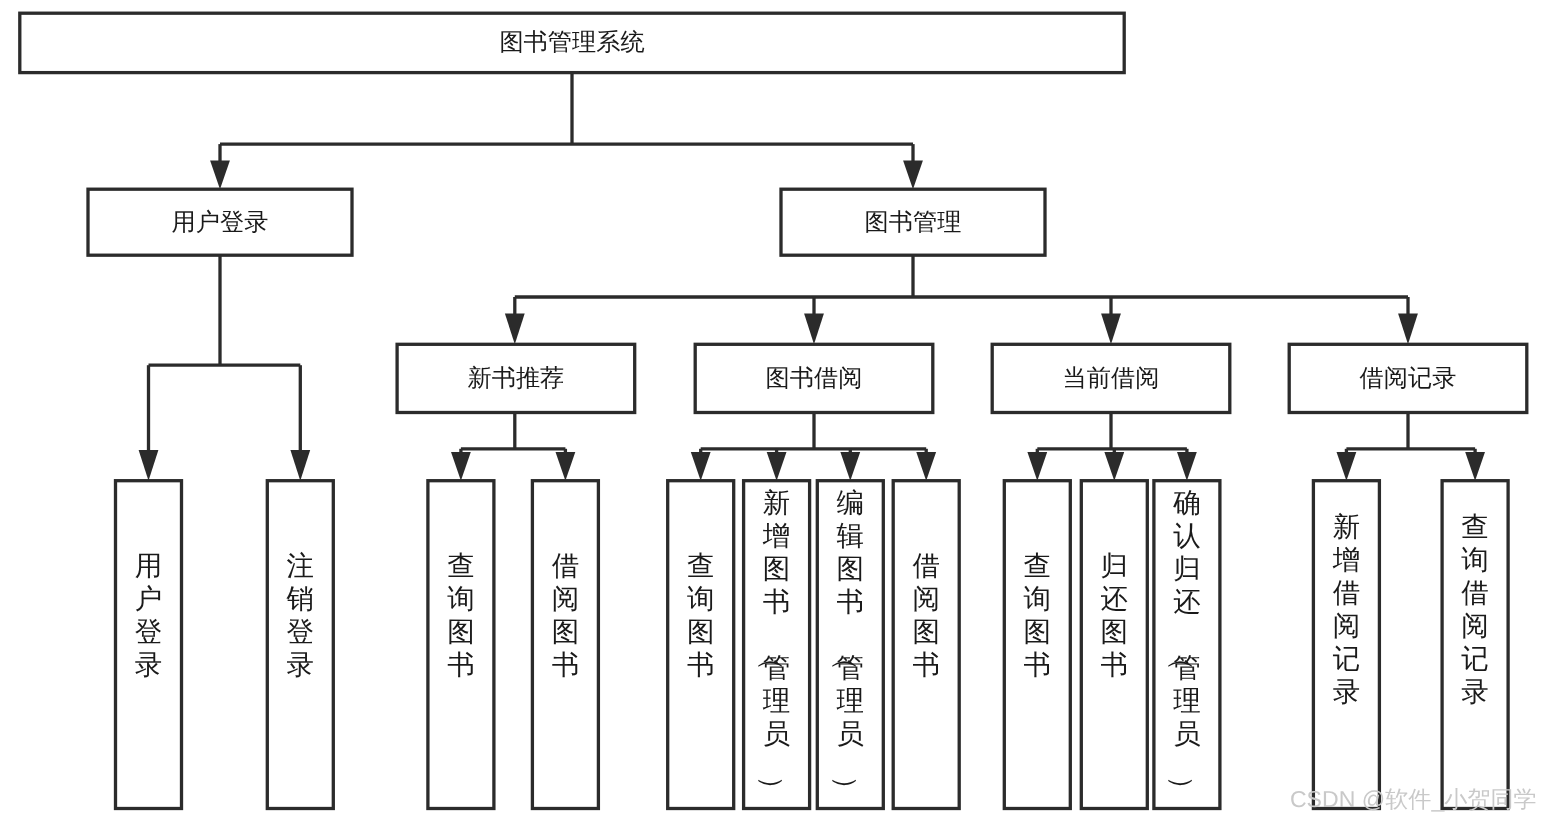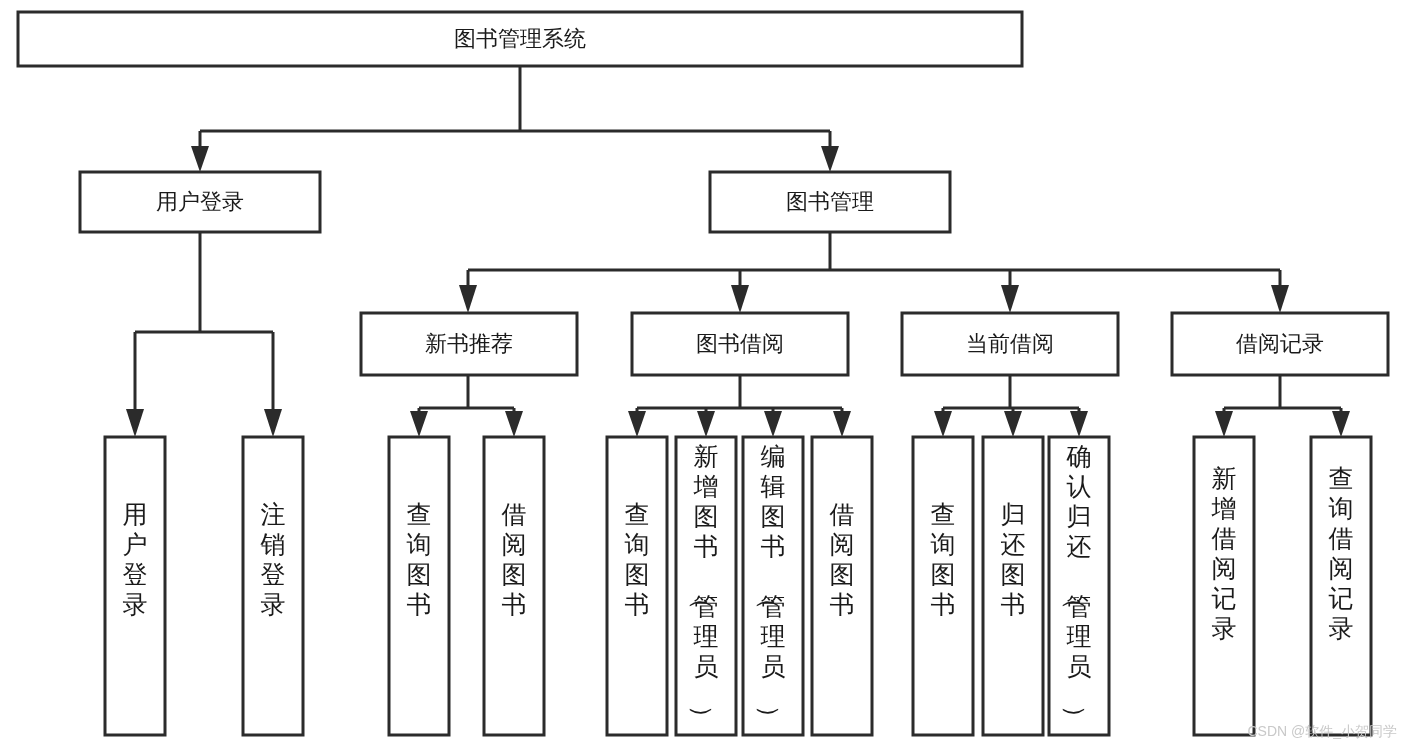--- a/index.html
+++ b/index.html
@@ -44,21 +44,21 @@
   }
   .edge-arrow {
     fill: #2b2b2b;
     stroke: none;
   }
   .watermark {
     position: absolute;
     right: 8px;
     bottom: 6px;
     color: #c9c9c9;
-    font-size: 14px;
+    font-size: 21px;
     font-family: "Liberation Sans", "DejaVu Sans", sans-serif;
     white-space: nowrap;
     user-select: none;
   }
 </style>
 </head>
 <body>
 
 <svg id="diagram" viewBox="0 0 1405 747" xmlns="http://www.w3.org/2000/svg">
 

